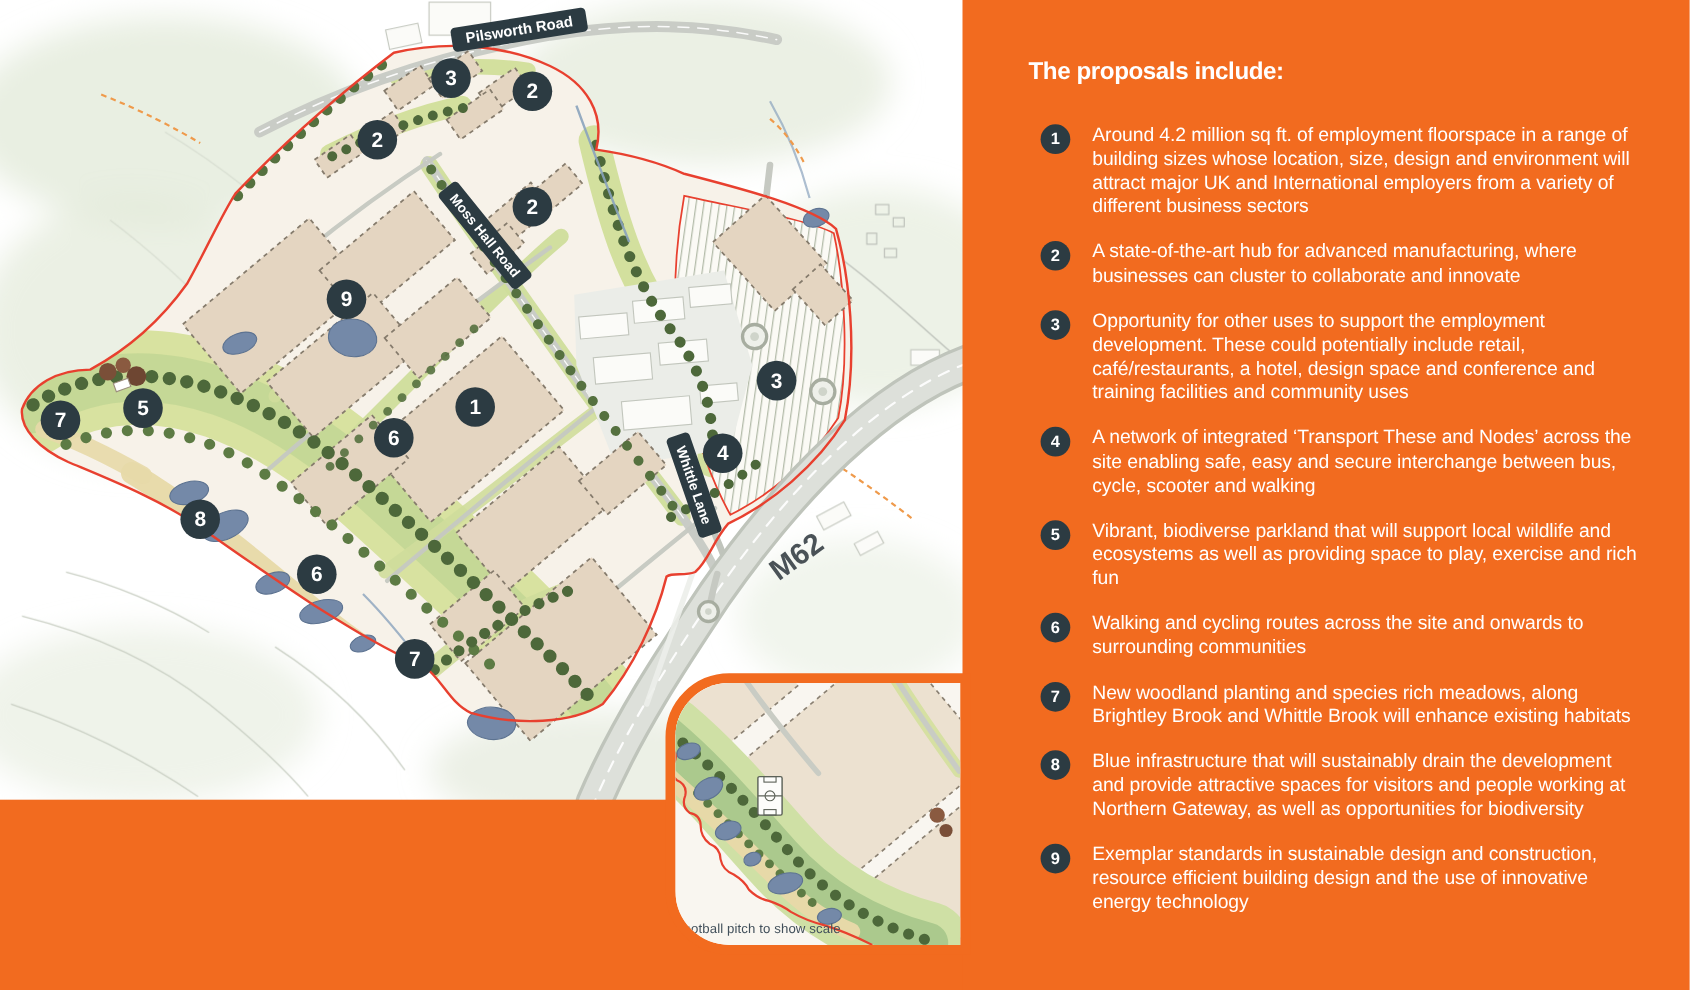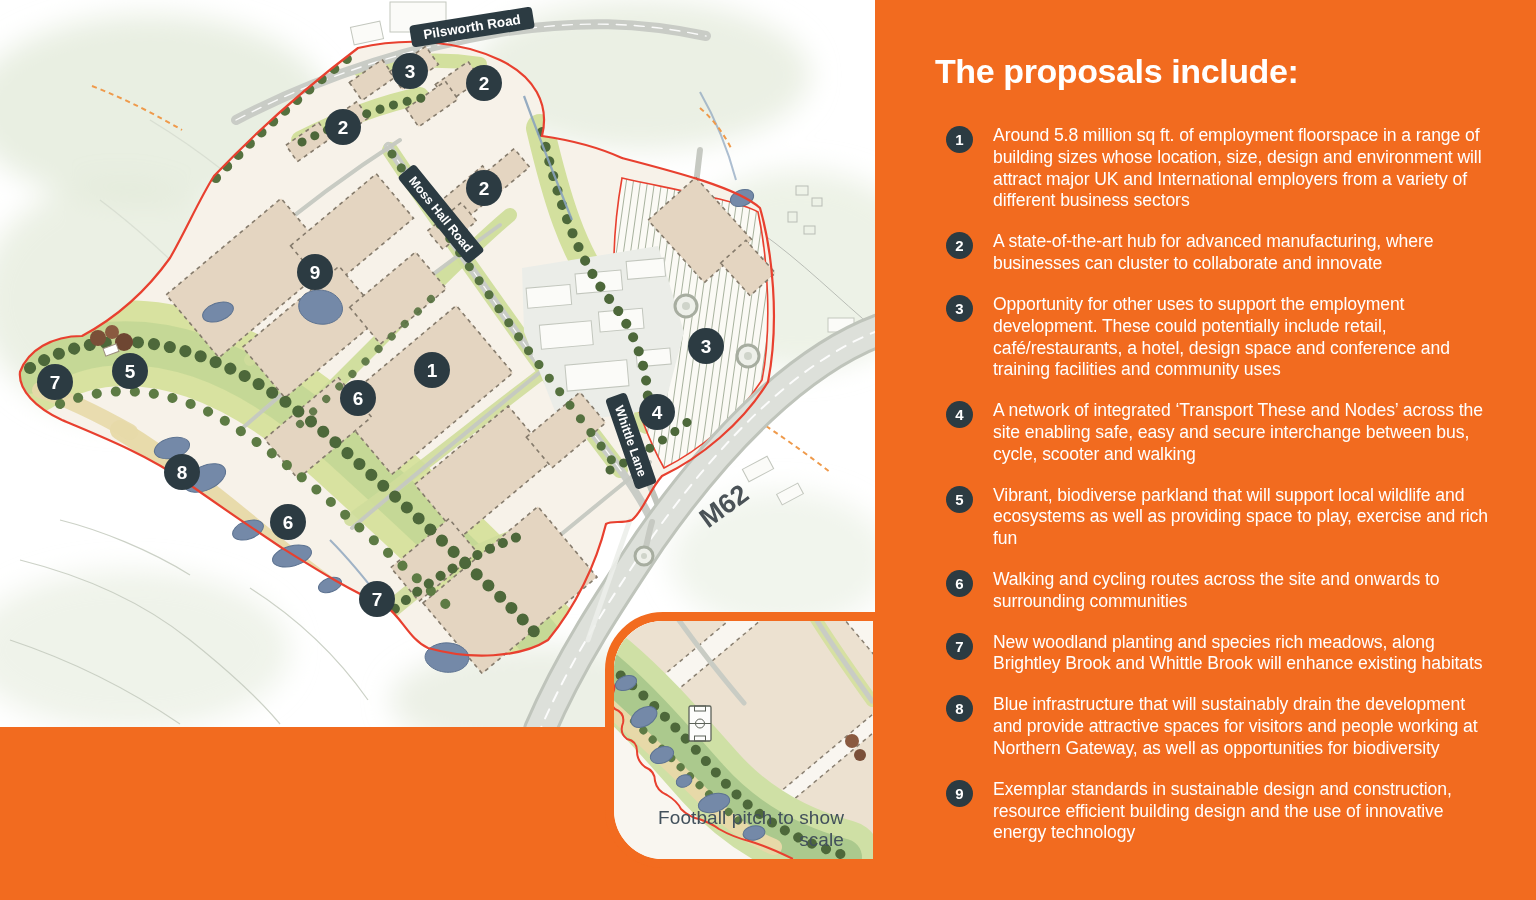--- a/index.html
+++ b/index.html
@@ -9,27 +9,27 @@
   .map-area{position:absolute;left:0;top:0;width:882px;height:900px;}
   #map-svg{position:absolute;left:0;top:0;}
 
   
   .bottom-band{position:absolute;left:0;top:727px;width:882px;height:173px;background:var(--accent);}
 
   
   .inset{position:absolute;left:605px;top:612px;width:277px;height:256px;box-sizing:border-box;
          border:9px solid var(--accent);border-radius:58px 0 0 58px;overflow:hidden;background:#f9f6f0;z-index:5;}
   .inset svg{display:block;}
-  .inset-caption{position:absolute;left:0px;bottom:8px;width:230px;text-align:right;
-         font-size:19px;color:#42505b;letter-spacing:.1px;}
+  .inset-caption{position:absolute;left:0px;bottom:8px;width:230px;text-align:left;
+         font-size:12px;color:#42505b;letter-spacing:.1px;}
 
   
   .right-panel{position:absolute;left:875px;top:0;width:661px;height:900px;background:var(--accent);
                box-sizing:border-box;padding:46px 46px 0 60px;color:#ffffff;}
-  .panel-title{font-size:34px;font-weight:700;letter-spacing:-.4px;margin:6px 0 0 0;}
+  .panel-title{font-size:22px;font-weight:700;letter-spacing:-.4px;margin:6px 0 0 0;}
   .proposal-list{margin-top:34px;display:flex;flex-direction:column;gap:19px;}
   .proposal-item{display:flex;gap:20px;margin-left:11px;}
   .num-badge{flex:0 0 auto;width:27px;height:27px;border-radius:50%;background:var(--slate);
              display:flex;align-items:center;justify-content:center;
              font-size:15px;font-weight:700;color:#fff;margin-top:1px;}
   .item-text{width:497px;font-size:17.6px;line-height:1.24;letter-spacing:-.1px;}
 </style>
 </head>
 <body>
 
@@ -392,21 +392,21 @@
       </svg>
       <div class="inset-caption">Football pitch to show scale</div>
     </div>
   </div>
 
   <div class="right-panel">
     <h1 class="panel-title">The proposals include:</h1>
     <div class="proposal-list" id="proposal-list">
         <div class="proposal-item">
           <div class="num-badge">1</div>
-          <div class="item-text">Around 5.8 million sq ft. of employment floorspace in a range of building sizes whose location, size, design and environment will attract major UK and International employers from a variety of different business sectors</div>
+          <div class="item-text">Around 4.2 million sq ft. of employment floorspace in a range of building sizes whose location, size, design and environment will attract major UK and International employers from a variety of different business sectors</div>
         </div>
         <div class="proposal-item">
           <div class="num-badge">2</div>
           <div class="item-text">A state-of-the-art hub for advanced manufacturing, where businesses can cluster to collaborate and innovate</div>
         </div>
         <div class="proposal-item">
           <div class="num-badge">3</div>
           <div class="item-text">Opportunity for other uses to support the employment development. These could potentially include retail, café/restaurants, a hotel, design space and conference and training facilities and community uses</div>
         </div>
         <div class="proposal-item">

